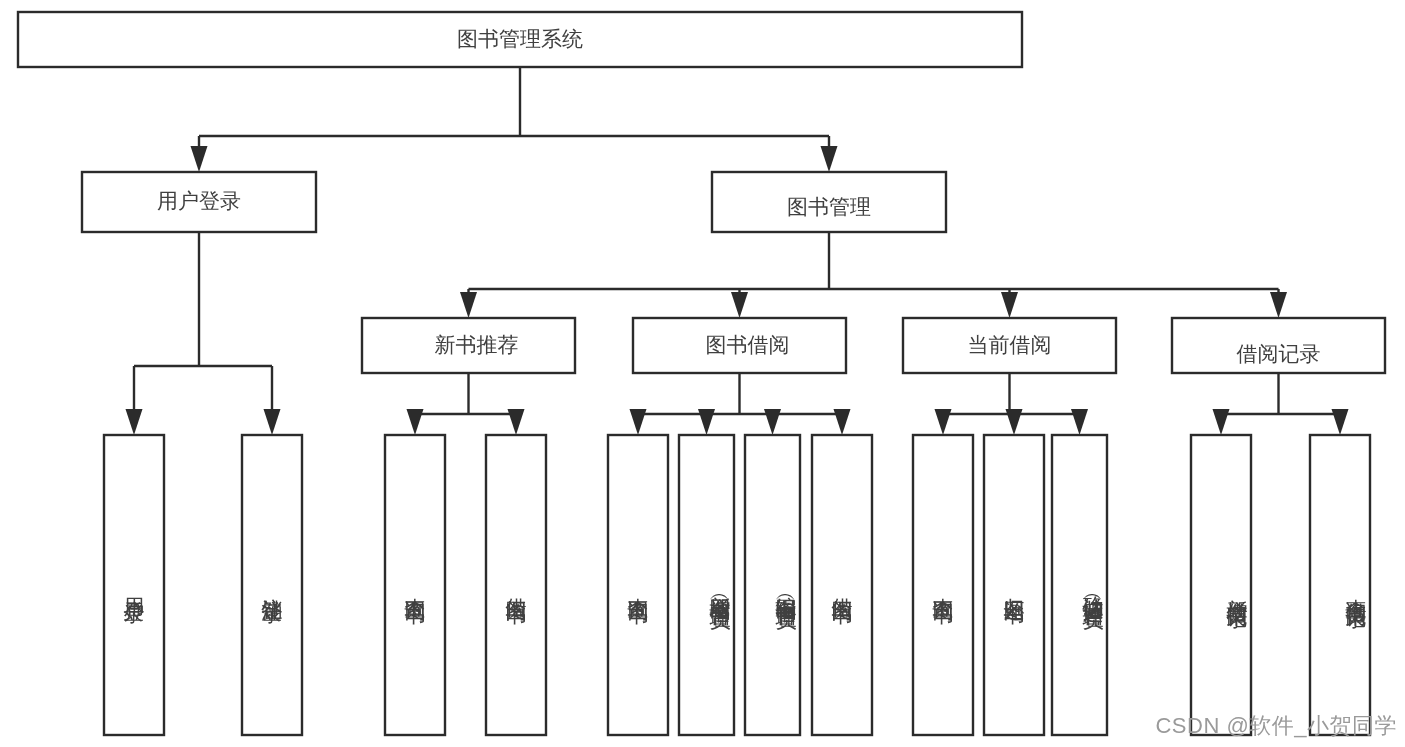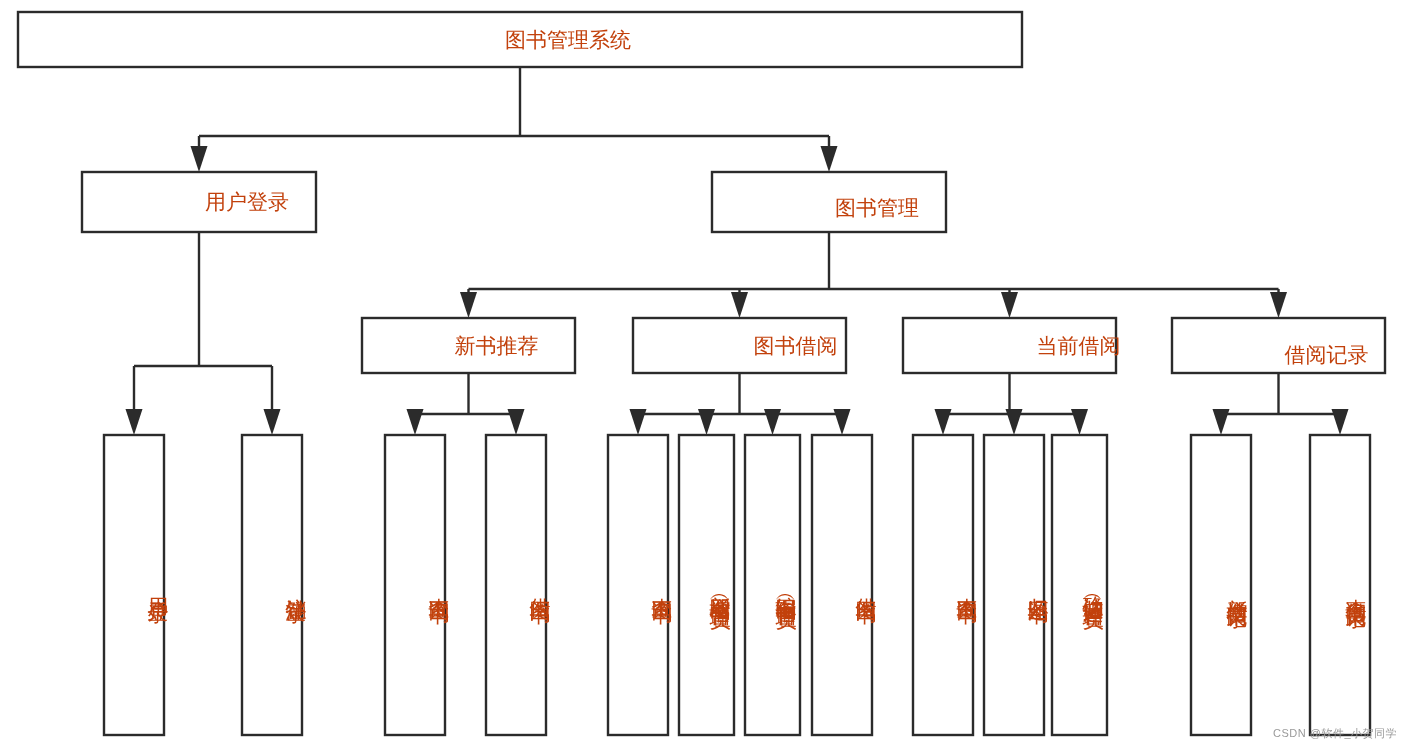--- a/index.html
+++ b/index.html
@@ -39,25 +39,24 @@
   }
   .arrow-head {
     fill: #2b2b2b;
     stroke: none;
   }
   .node-label {
     position: absolute;
     display: flex;
     align-items: center;
     justify-content: center;
-    color: #c2410c;
-    font-family: Liberation Sans, sans-serif;
+    color: #404040;
+    font-family: Liberation Serif, serif;
     pointer-events: none;
     white-space: nowrap;
-    padding-left: 48px;
   }
   .node-label.horizontal {
     font-size: 21px;
     line-height: 1.1;
   }
   .node-label.vertical {
     writing-mode: vertical-rl;
     text-orientation: upright;
     font-size: 21px;
     letter-spacing: 2px;
@@ -67,21 +66,21 @@
     box-sizing: border-box;
   }
   .node-label.vertical.centered {
     align-items: center;
     padding-top: 0;
   }
   .watermark {
     position: absolute;
     right: 8px;
     bottom: 6px;
-    font-size: 11px;
+    font-size: 22px;
     color: #9a9a9a;
     font-family: "Liberation Sans", sans-serif;
     letter-spacing: 0.5px;
     white-space: nowrap;
   }
 </style>
 </head>
 <body>
 
 <div id="diagram-root">
@@ -174,23 +173,23 @@
         <rect x="984" y="435" width="60" height="300" class="node-box"></rect>
         <rect x="1052" y="435" width="55" height="300" class="node-box"></rect>
         <rect x="1191" y="435" width="60" height="300" class="node-box"></rect>
         <rect x="1310" y="435" width="60" height="300" class="node-box"></rect>
       </g>
     </svg>
   <div id="label-layer">
       <div class="node-label horizontal" style="left: 18px; top: 12px; width: 1004px; height: 55px;">图书管理系统</div>
       <div class="node-label horizontal" style="left: 82px; top: 172px; width: 234px; height: 60px;">用户登录</div>
       <div class="node-label horizontal" style="left: 712px; top: 172px; width: 234px; height: 72px;">图书管理</div>
-      <div class="node-label horizontal" style="left: 342px; top: 318px; width: 213px; height: 55px;">新书推荐</div>
+      <div class="node-label horizontal" style="left: 370px; top: 318px; width: 213px; height: 55px;">新书推荐</div>
       <div class="node-label horizontal" style="left: 633px; top: 318px; width: 229px; height: 55px;">图书借阅</div>
-      <div class="node-label horizontal" style="left: 903px; top: 318px; width: 213px; height: 55px; margin-left: 21px;">当前借阅</div>
+      <div class="node-label horizontal" style="left: 903px; top: 318px; width: 213px; height: 55px;">当前借阅</div>
       <div class="node-label horizontal" style="left: 1172px; top: 318px; width: 213px; height: 55px; margin-top: 9px;">借阅记录</div>
       <div class="node-label vertical centered" style="left: 104px; top: 435px; width: 60px; height: 300px;">用户登录</div>
       <div class="node-label vertical centered" style="left: 242px; top: 435px; width: 60px; height: 300px;">注销登录</div>
       <div class="node-label vertical centered" style="left: 385px; top: 435px; width: 60px; height: 300px;">查询图书</div>
       <div class="node-label vertical centered" style="left: 486px; top: 435px; width: 60px; height: 300px;">借阅图书</div>
       <div class="node-label vertical centered" style="left: 608px; top: 435px; width: 60px; height: 300px;">查询图书</div>
       <div class="node-label vertical" style="left: 679px; top: 435px; width: 55px; height: 300px;">新增图书（管理员）</div>
       <div class="node-label vertical" style="left: 745px; top: 435px; width: 55px; height: 300px;">编辑图书（管理员）</div>
       <div class="node-label vertical centered" style="left: 812px; top: 435px; width: 60px; height: 300px;">借阅图书</div>
       <div class="node-label vertical centered" style="left: 913px; top: 435px; width: 60px; height: 300px;">查询图书</div>

